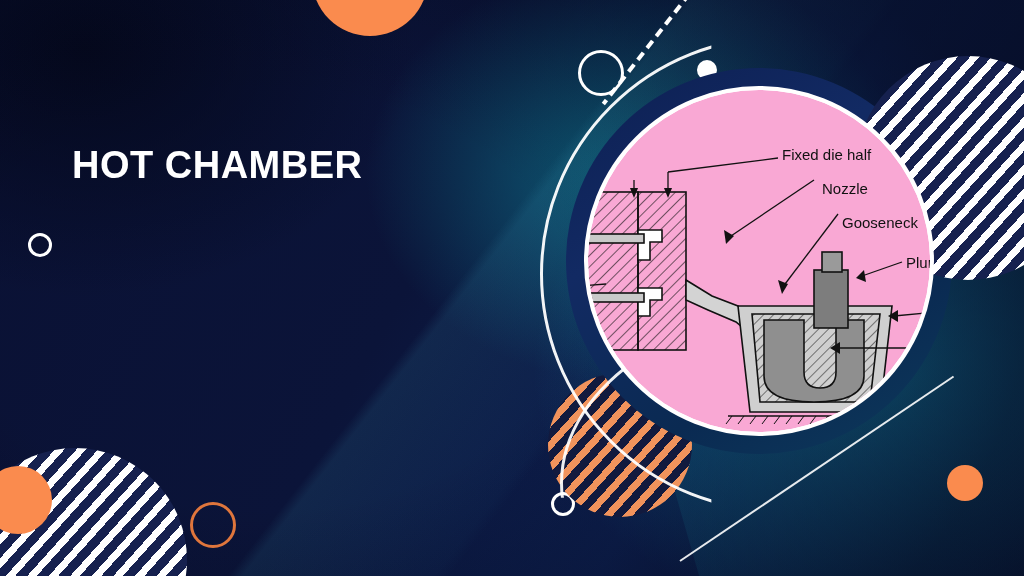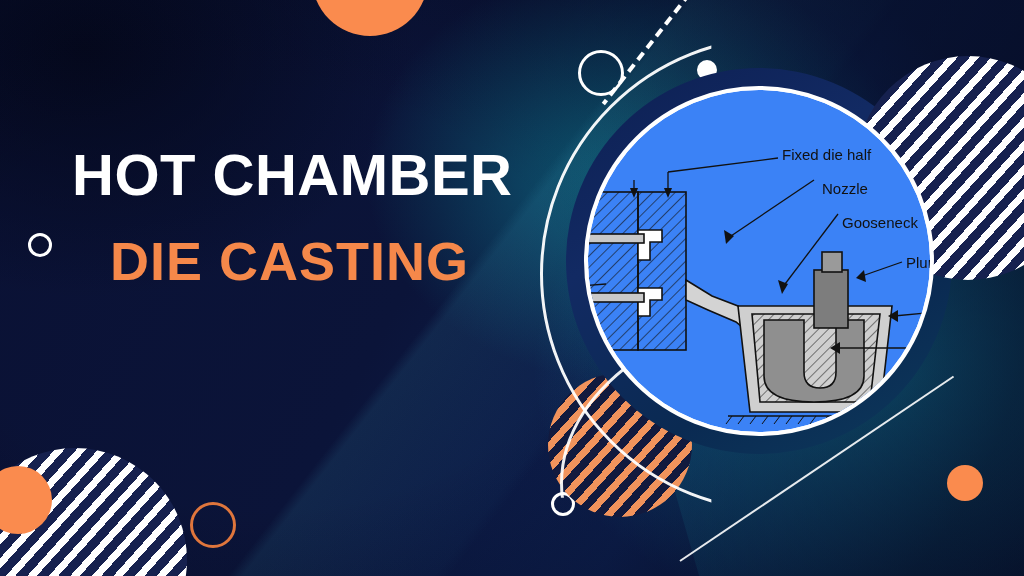--- a/index.html
+++ b/index.html
@@ -109,21 +109,21 @@
   }
 
   
   .headline {
     position: absolute;
     left: 72px; top: 146px;
     width: 520px;
   }
   .title-main {
     margin: 0;
-    font-size: 58px;
+    font-size: 38px;
     line-height: 1.0;
     font-weight: 700;
     letter-spacing: 0.5px;
     color: #ffffff;
     text-transform: uppercase;
     white-space: nowrap;
   }
   .title-sub {
     margin: 30px 0 0 38px;
     font-size: 54px;
@@ -157,21 +157,21 @@
     border-radius: 50%;
     border: 4px solid #ffffff;
     box-sizing: border-box;
     background: #ffffff;
     overflow: hidden;
   }
   .photo-inner {
     position: absolute;
     inset: 0;
     border-radius: 50%;
-    background: #3b82f6;
+    background: #f9a8d4;
     overflow: hidden;
   }
   .diagram-svg {
     position: absolute;
     left: -46px; top: 20px;
     width: 420px; height: 330px;
   }
 
   .diag-label {
     font-family: "Liberation Sans", sans-serif;
@@ -302,17 +302,16 @@
         <text class="diag-label" x="364" y="158">Plung</text>
         <text class="diag-label" x="398" y="208">Po</text>
         <text class="diag-label" x="398" y="244">C</text>
       </svg>
 
     </div>
   </div>
 
   <div class="headline">
     <h1 class="title-main">HOT CHAMBER</h1>
-    <h2 class="title-sub">DIE CASTING</h2>
   </div>
 
 
 </div>
 
 </body></html>

